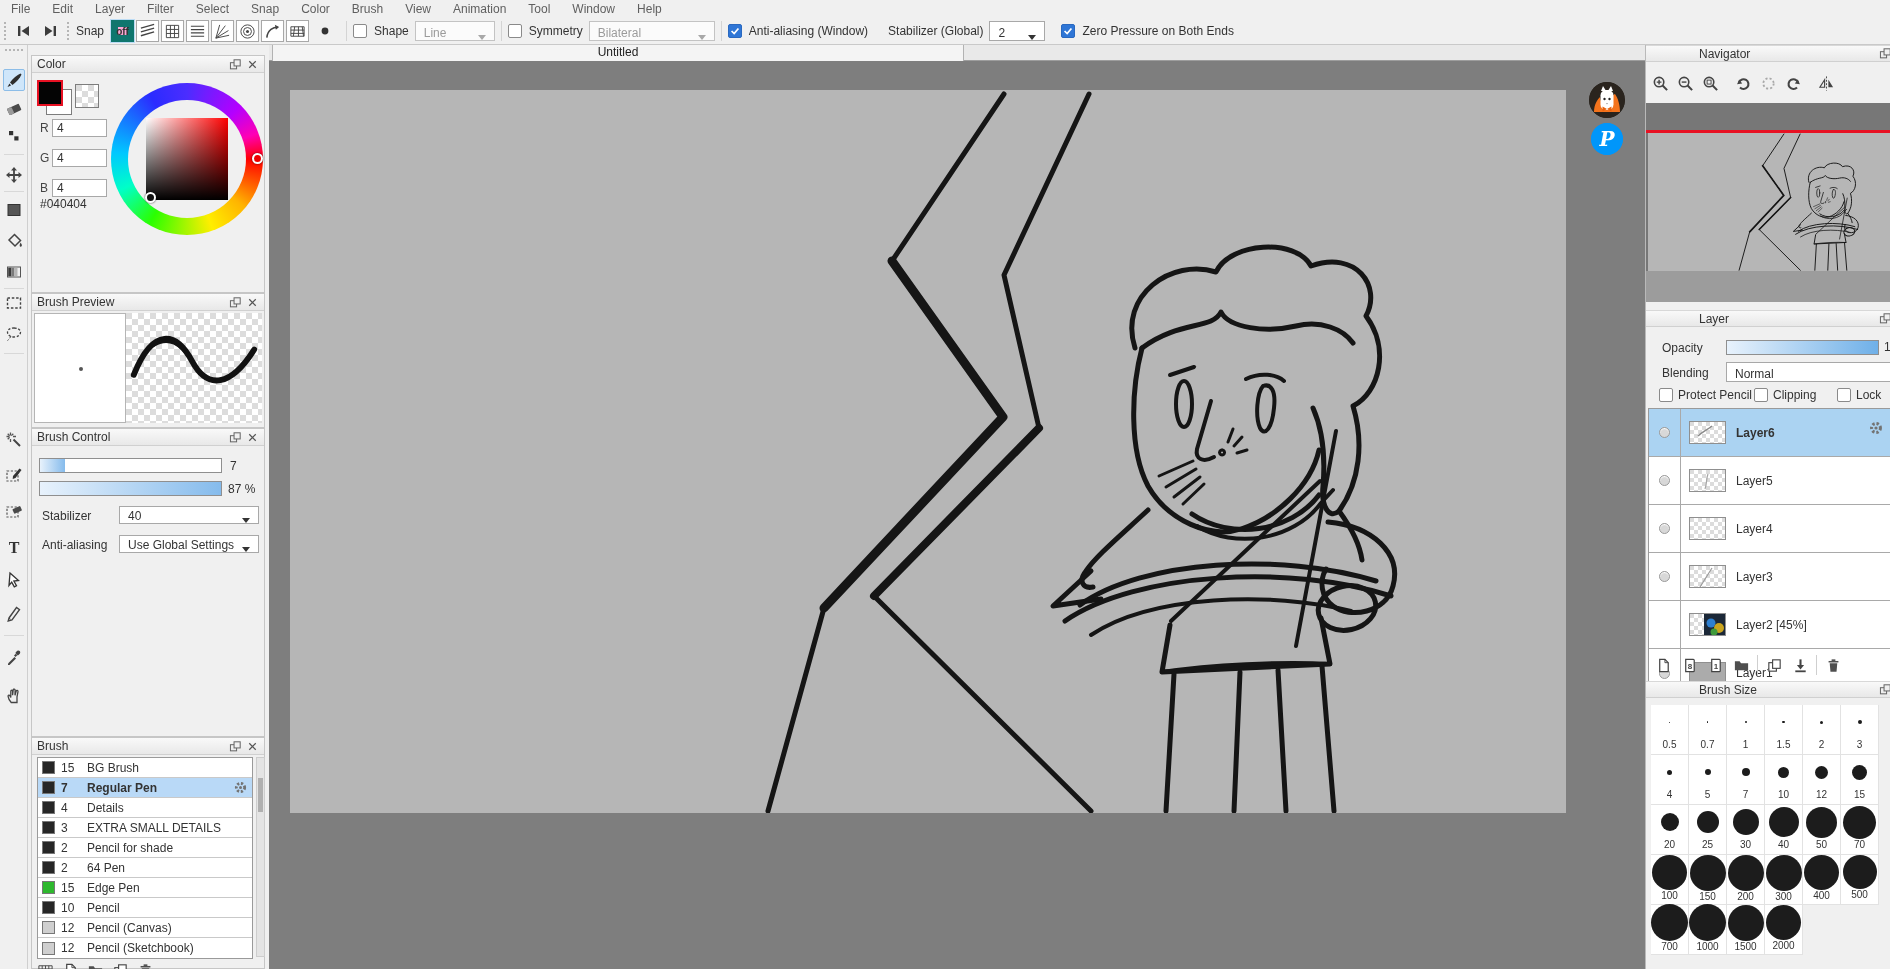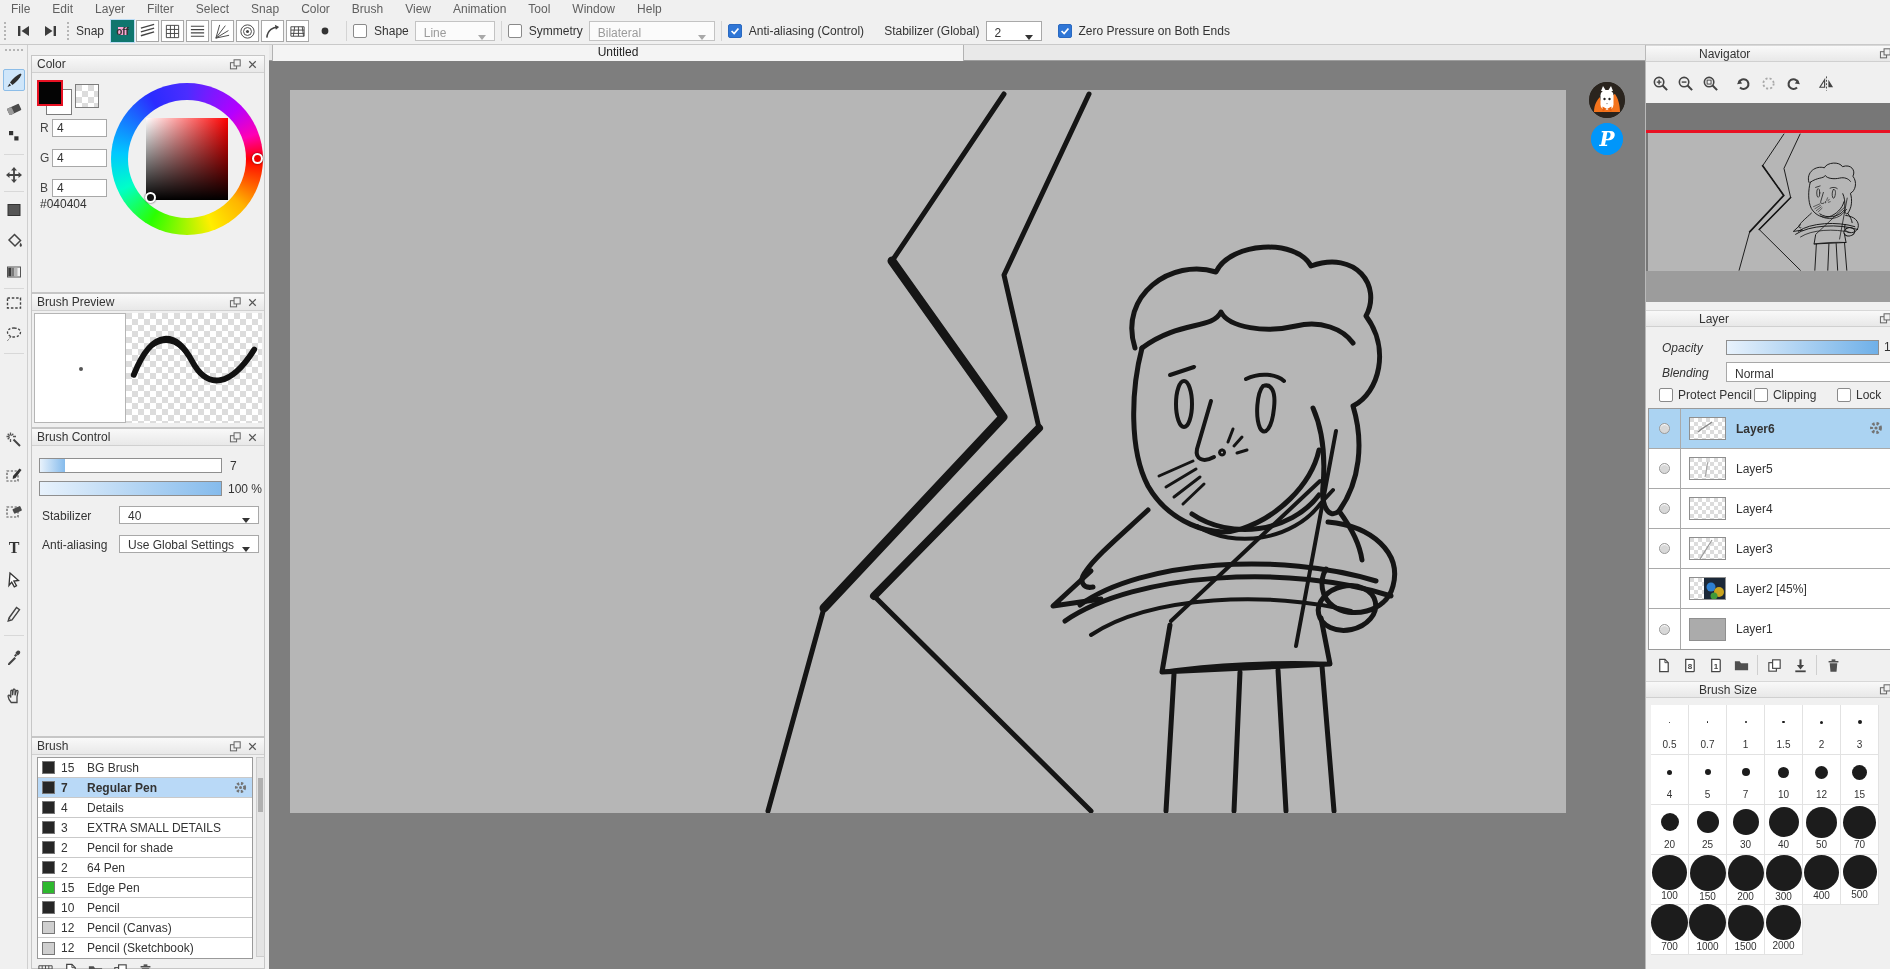--- a/index.html
+++ b/index.html
@@ -83,28 +83,28 @@
   #sidebar { position:absolute; left:1645px; top:0; width:245px; height:100%; background:#f0f0f0; border-left:1px solid #b9b9b9; }
   .shead { position:absolute; left:0; width:100%; height:17px; background:linear-gradient(#f9f9f9,#e8e8e8); border-top:1px solid #d8d8d8; border-bottom:1px solid #d0d0d0; display:flex; align-items:center; padding:0 6px; }
   .shead .ptitle { flex:1;margin-left:47px; }
   #nav-btns { position:absolute; left:2px; top:20px; height:36px; display:flex; align-items:center; }
   .nbtn { width:25px; height:26px; display:flex; align-items:center; justify-content:center; }
   #nav-thumb { position:absolute; left:0; top:58px; width:245px; height:199px; background:#777; }
   #nav-redline { position:absolute; left:0; top:27px; width:100%; height:3px; background:#e81123; }
   #nav-doc { position:absolute; left:2px; top:30px; width:243px; height:138px; background:#b6b6b6; }
   #nav-below { position:absolute; left:0; top:168px; width:100%; height:31px; background:#9c9c9c; }
 
-  .lrow-label { position:absolute; color:#333;font-style:italic; }
+  .lrow-label { position:absolute; color:#333; }
   #op-track { position:absolute; left:80px; top:295px; width:153px; height:15px; border:1px solid #8f8f8f; background:linear-gradient(to right,#e8f2fc,#6fb0e8); }
   #op-val { position:absolute; left:238px; top:295px; width:13px; overflow:hidden; white-space:nowrap; }
   #blend-combo { position:absolute; left:80px; top:317px; width:180px; }
   .lp-cb { position:absolute; display:flex; align-items:center; }
 
   #layerlist { position:absolute; left:2px; top:363px; width:243px; background:#fff; border:1px solid #9a9a9a; }
-  .lyr { height:40px; display:flex; align-items:center; border-bottom:1px solid #a9a9a9; position:relative; }
+  .lyr { height:48px; display:flex; align-items:center; border-bottom:1px solid #a9a9a9; position:relative; }
   .lyr:last-child { border-bottom:none; }
   .lyr.selected { background:#abd3f2; font-weight:bold; }
   .viscell { width:32px; align-self:stretch; border-right:1px solid #a9a9a9; display:flex; align-items:center; justify-content:center; flex:none; }
   .visdot { width:11px; height:11px; border-radius:50%; background:#d8d8d8; border:1px solid #9a9a9a; box-shadow:inset 0 1px 1px #fff; }
   .lthumb { width:37px; height:23px; border:1px solid #8f8f8f; margin-left:8px; flex:none; position:relative; overflow:hidden; background-size:8px 8px; }
   .lname { margin-left:10px; flex:1; }
   .lgear { position:absolute; right:6px; top:11px; }
   #layer-btns { position:absolute; left:4px; top:606px; height:28px; display:flex; align-items:center; }
   .lbtn { width:26px; height:24px; display:flex; align-items:center; justify-content:center; }
   .lbsep { width:1px; height:20px; background:#cfcfcf; margin:0 3px; }
@@ -251,21 +251,21 @@
   <span class="combo disabled" style="width:126px">
     <span>Bilateral</span>
       <span class="arrow"></span>
   </span>
   <div class="tsep"></div>
   <span class="cb checked">
       <svg viewBox="0 0 14 14" width="12" height="12">
         <path d="M3 7l3 3 5-6" stroke="#fff" stroke-width="2" fill="none"></path>
       </svg>
     </span>
-  <span class="tlabel">Anti-aliasing (Control)</span>
+  <span class="tlabel">Anti-aliasing (Window)</span>
   <span class="tlabel" style="margin-left:14px">Stabilizer (Global)</span>
   <span class="combo" style="width:56px">
     <span>2</span>
       <span class="arrow"></span>
   </span>
   <span class="cb checked" style="margin-left:16px">
       <svg viewBox="0 0 14 14" width="12" height="12">
         <path d="M3 7l3 3 5-6" stroke="#fff" stroke-width="2" fill="none"></path>
       </svg>
     </span>
@@ -476,21 +476,21 @@
           </span>
       </div>
       <div class="pbody">
         <div class="slider" style="left:7px;top:12px;width:183px">
             <div class="fill" style="width:14%"></div>
           </div>
         <div class="ctl-label" style="left:198px;top:13px">7</div>
         <div class="slider" style="left:7px;top:35px;width:183px">
             <div class="fill" style="width:100%"></div>
           </div>
-        <div class="ctl-label" style="left:196px;top:36px">100 %</div>
+        <div class="ctl-label" style="left:196px;top:36px">87 %</div>
         <div class="ctl-label" style="left:10px;top:63px">Stabilizer</div>
         <span class="combo ctl-combo" style="left:87px;top:60px;width:140px">
           <span>40</span>
             <span class="arrow"></span>
         </span>
         <div class="ctl-label" style="left:10px;top:92px">Anti-aliasing</div>
         <span class="combo ctl-combo" style="left:87px;top:89px;width:140px">
           <span>Use Global Settings</span>
             <span class="arrow"></span>
         </span>

